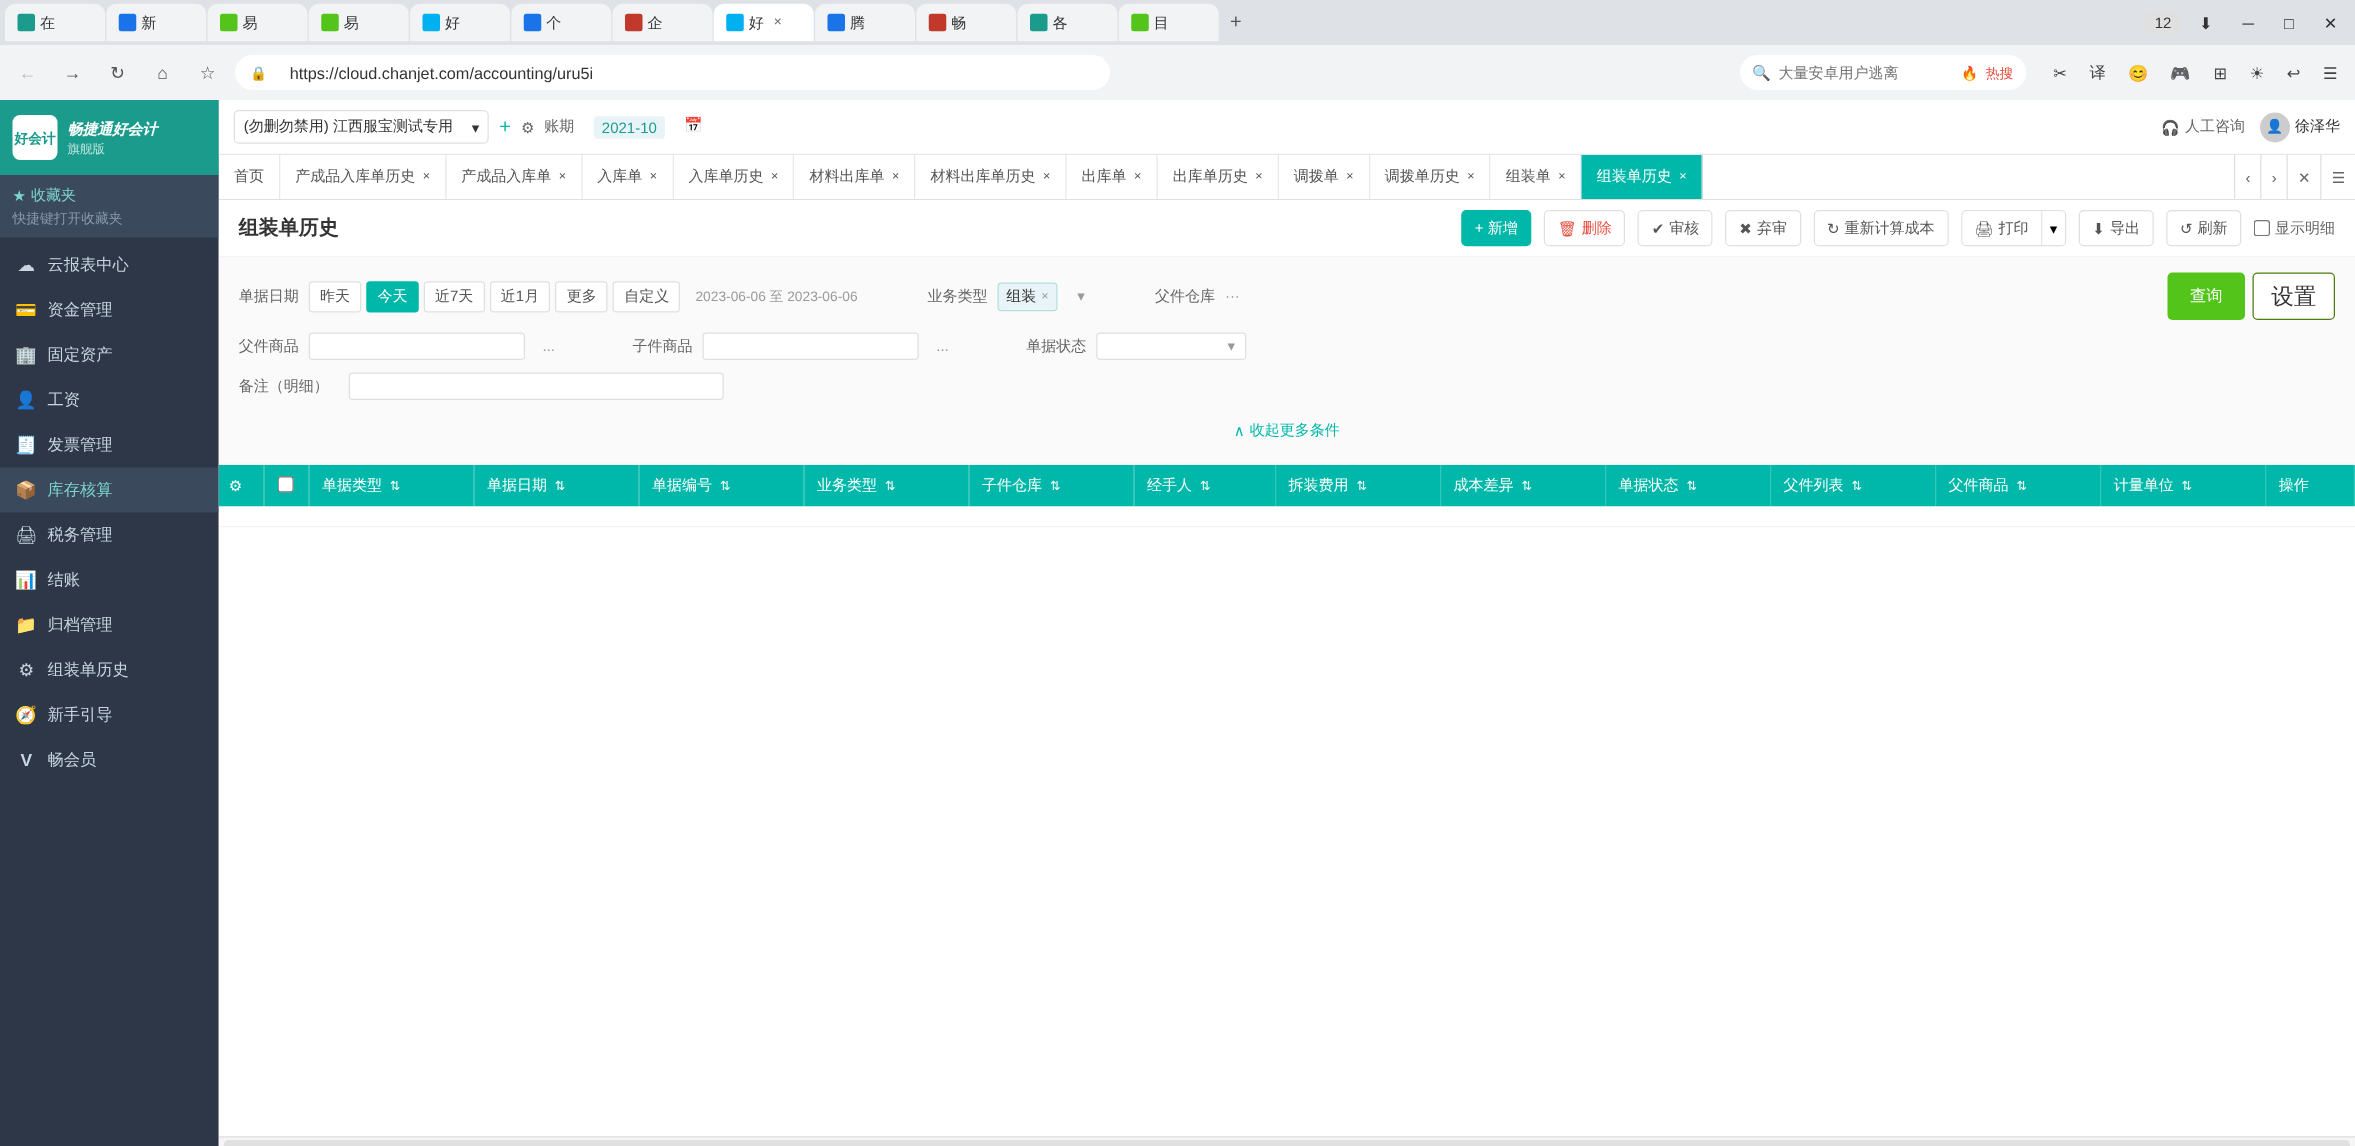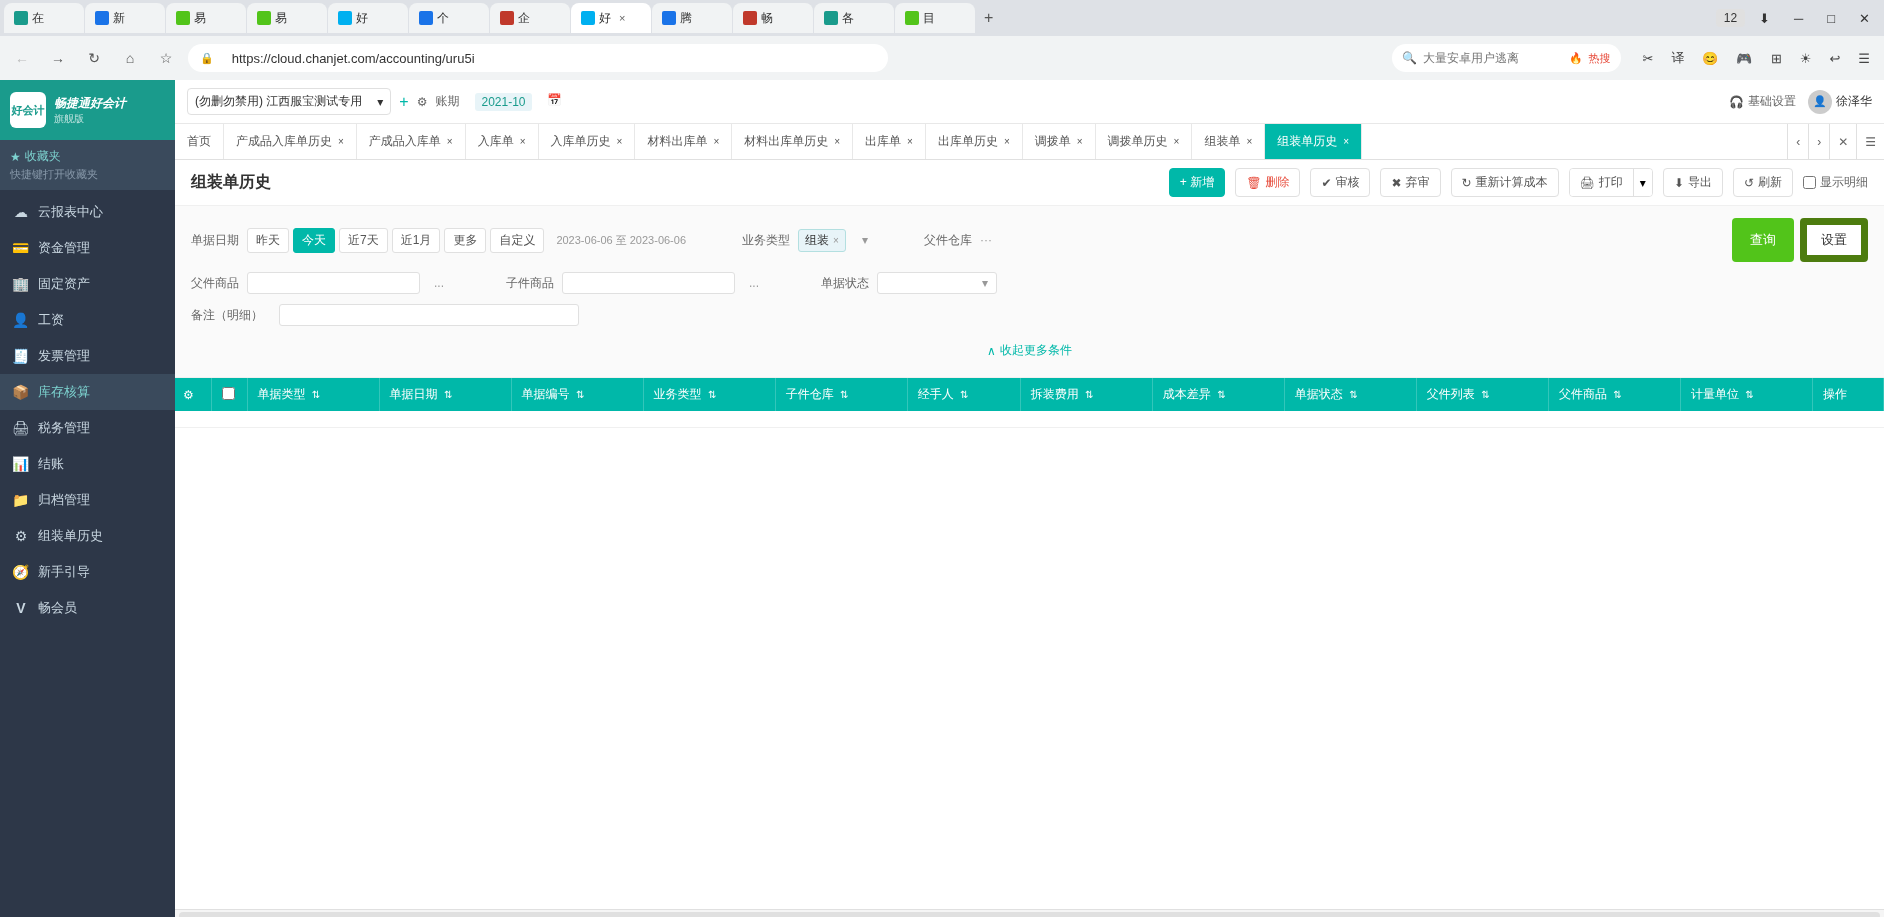--- a/index.html
+++ b/index.html
@@ -109,21 +109,21 @@
     .data-table th:first-child { width: 36px; padding: 8px; }
     .data-table th .sort-icon { display: inline-block; margin-left: 3px; font-size: 10px; }
     .data-table td { padding: 8px 10px; border-bottom: 1px solid #f0f0f0; font-size: 12px; color: #333; }
     .table-settings-col { background: #00b8a9; width: 36px; padding: 8px; text-align: center; cursor: pointer; }
     .table-ops-col { background: #00b8a9; color: #fff; padding: 8px 10px; text-align: center; }
     .checkbox-col { width: 36px; }
     .empty-hint { text-align: center; padding: 40px; color: #aaa; font-size: 13px; }
 
     
     .query-btn { background: #52c41a; color: #fff; border: none; border-radius: 4px; padding: 6px 18px; font-size: 13px; cursor: pointer; text-align: center; }
-    .settings-btn-right { background: #fff; color: #333; border: 7px solid #4d7c0f; border-radius: 4px; padding: 6px 14px; font-size: 13px; cursor: pointer; }
+    .settings-btn-right { background: #fff; color: #333; border: 1px solid #4d7c0f; border-radius: 4px; padding: 6px 14px; font-size: 18px; cursor: pointer; }
 
     
     .scrollbar-area { height: 12px; background: #f5f5f5; border-top: 1px solid #e0e0e0; }
     .scrollbar-inner { height: 8px; margin: 2px 4px; background: #e0e0e0; border-radius: 4px; }
 
     .display-toggle { display: flex; align-items: center; gap: 4px; font-size: 12px; color: #666; }
     .display-toggle input[type=checkbox] { cursor: pointer; }
   </style>
 </head>
 <body>
@@ -303,21 +303,21 @@
       <span style="color:#00b8a9;font-size:16px;cursor:pointer;">+</span>
       <span style="color:#666;cursor:pointer;">⚙</span>
       <span class="period-info">
         <span>账期</span>
         <span class="period-badge">2021-10</span>
         <span>📅</span>
       </span>
       <div class="top-bar-right">
         <div class="service-btn">
           <span>🎧</span>
-          <span>基础设置</span>
+          <span>人工咨询</span>
         </div>
         <div class="user-info">
           <div class="avatar">👤</div>
           <span>徐泽华</span>
         </div>
       </div>
     </div>
 
     <div class="tab-nav">
       <div class="page-tab">

